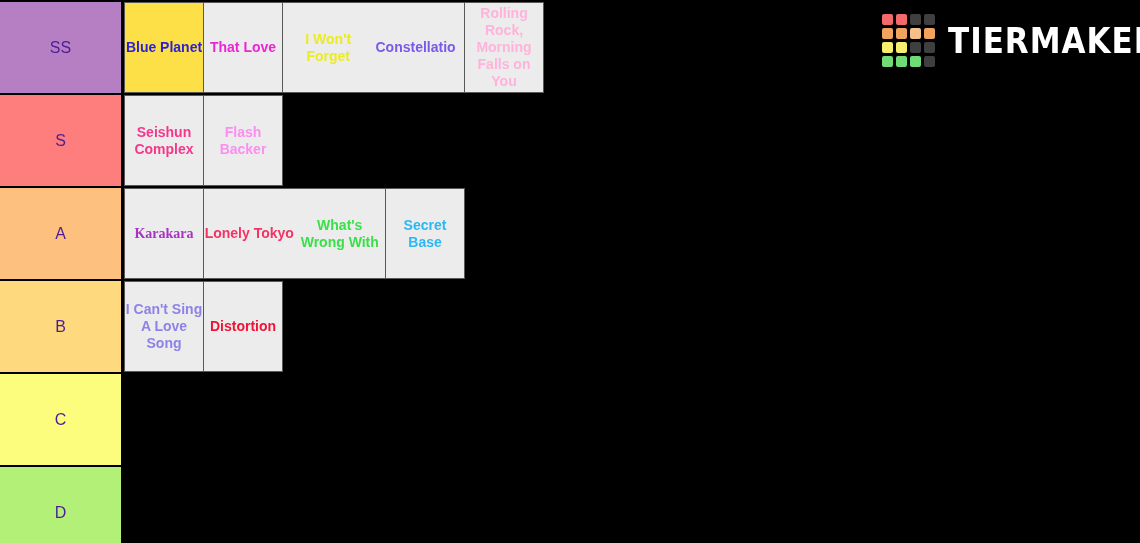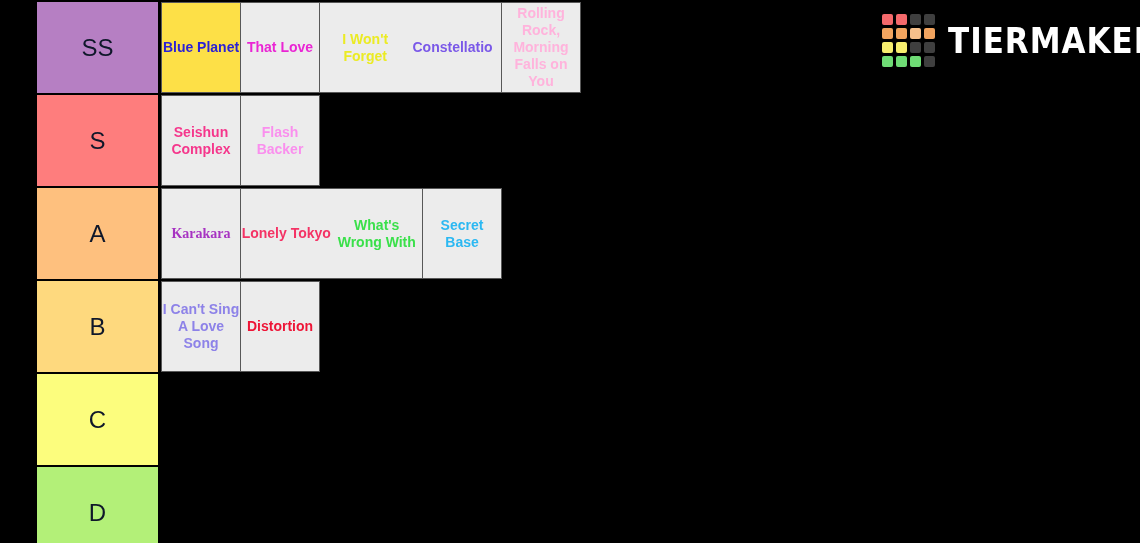--- a/index.html
+++ b/index.html
@@ -25,23 +25,22 @@
     height: 91px;
     border-bottom: 2px solid #000;
   }
   .tier-label {
     flex: 0 0 124px;
     box-sizing: border-box;
     border-right: 3px solid #000;
     display: flex;
     align-items: center;
     justify-content: center;
-    font-size: 24px;
-    color: #0f172a;
-    margin-left: 37px;
+    font-size: 16px;
+    color: #4c1d95;
   }
   .cells {
     display: flex;
   }
   .cell {
     box-sizing: border-box;
     width: 80px;
     height: 91px;
     background: #ececec;
     border: 1px solid #585858;

